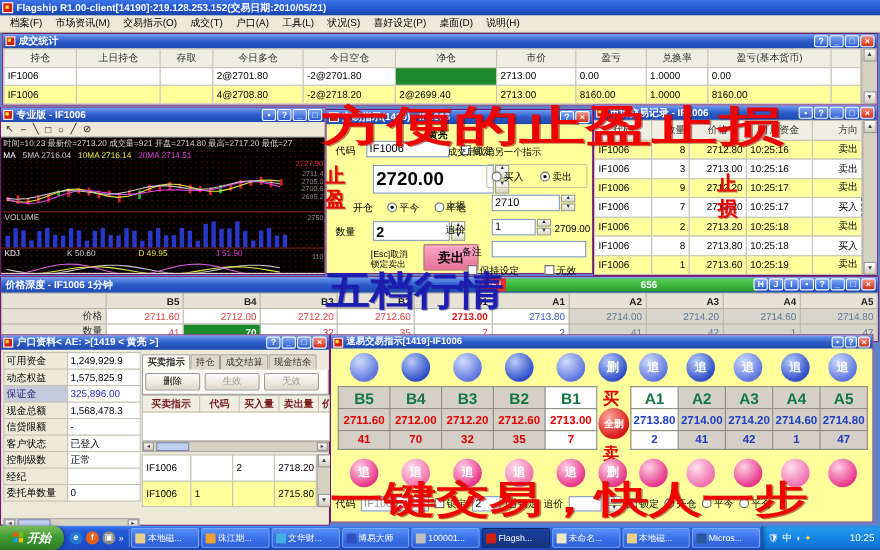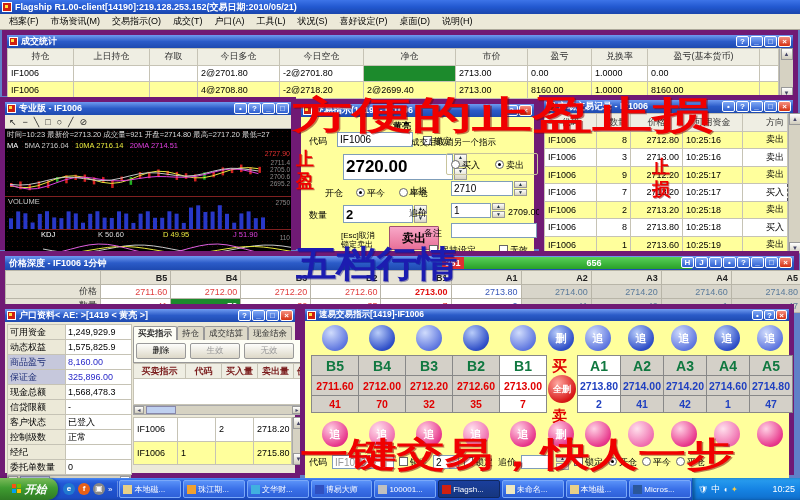--- a/index.html
+++ b/index.html
@@ -7,21 +7,21 @@
   .screen{position:relative;width:800px;height:500px;background:#6080C8;overflow:hidden;font-size:9px;}
 
   
   .titlebar{position:absolute;left:0;top:0;width:800px;height:14px;background:linear-gradient(180deg,#3D74E8 0%,#2258D0 50%,#1A46AC 100%);color:#fff;display:flex;align-items:center;gap:3px;padding:0 2px;font-weight:bold;font-size:9px;}
   .flagicon{width:10px;height:10px;background:#D02010;border:1px solid #fff;position:relative;}
   .flagicon::after{content:"";position:absolute;left:2px;top:2px;width:3px;height:3px;background:#FFE040;}
   .menubar{position:absolute;left:0;top:14px;width:800px;height:16px;background:#ECE9D8;border-bottom:1px solid #ACA899;display:flex;align-items:center;gap:2px;padding:0 4px;font-size:9px;color:#000;}
   .menubar span{padding:1px 5px;}
 
   
-  .panel{position:absolute;background:#ECE9D8;border:5px solid #701a75;}
+  .panel{position:absolute;background:#ECE9D8;border:1px solid #701a75;}
   .ptitle{height:13px;background:linear-gradient(180deg,#6F9BF0 0%,#2B5BC8 50%,#1E4AB0 100%);color:#fff;font-weight:bold;font-size:9px;display:flex;align-items:center;gap:3px;padding:0 2px;white-space:nowrap;overflow:hidden;}
   .pbtns{margin-left:auto;display:flex;gap:1px;flex-shrink:0;}
   .pbtn{width:13px;height:11px;background:linear-gradient(180deg,#7FA8F5,#2E5FD0);border:1px solid #fff;border-radius:2px;color:#fff;font-size:8px;line-height:9px;text-align:center;font-weight:bold;}
   .pbtn.close{background:linear-gradient(180deg,#F58F7F,#D43012);}
   .smicon{width:9px;height:9px;background:#D02010;border:1px solid #fff;flex-shrink:0;position:relative;}
   .smicon::after{content:"";position:absolute;left:1px;top:1px;width:3px;height:3px;background:#FFE040;}
 
   table{border-collapse:collapse;}
   .grid td,.grid th{border:1px solid #C6C3B5;font-size:9px;padding:0 3px;height:15px;white-space:nowrap;overflow:hidden;font-weight:normal;}
   .grid th{background:#EFEEE3;color:#333;}
@@ -311,21 +311,21 @@
             <rect x="211.8" y="7.2477082827529955" width="4" height="23.752291717247004" fill="#2838C8"></rect>
             <rect x="219" y="15.794603768373639" width="4" height="15.205396231626361" fill="#2838C8"></rect>
             <rect x="226.20000000000002" y="24.692040401673285" width="4" height="6.307959598326714" fill="#2838C8"></rect>
             <rect x="233.4" y="15.411742256084636" width="4" height="15.588257743915364" fill="#2838C8"></rect>
             <rect x="240.6" y="13.387646414394325" width="4" height="17.612353585605675" fill="#2838C8"></rect>
             <rect x="247.8" y="20.15154825612322" width="4" height="10.84845174387678" fill="#2838C8"></rect>
             <rect x="255" y="19.415338283740535" width="4" height="11.584661716259465" fill="#2838C8"></rect>
           </svg>
         <div class="rightlbl" style="top:2px;">2750</div>
       </div>
-      <div class="sect" style="height:31px;margin-left:33px;">
+      <div class="sect" style="height:31px;">
         <span style="position:absolute;left:3px;top:0;color:#fff;font-size:7.5px;">KDJ</span>
         <span style="position:absolute;left:60px;top:0;color:#D8D8D8;font-size:7.5px;">K 50.60</span>
         <span style="position:absolute;left:125px;top:0;color:#E8E840;font-size:7.5px;">D 49.95</span>
         <span style="position:absolute;left:195px;top:0;color:#E040E0;font-size:7.5px;">J 51.90</span>
         <svg id="kdjsvg" width="262" height="20" style="position:absolute;left:1px;top:9px;">
             <polyline points="4,10 13.2,11.739862136444922 22.4,13.133307638509933 31.599999999999998,13.902893431306637 40.8,13.89539052351278 50,13.112292787551684 59.199999999999996,11.70951952093532 68.39999999999999,9.966371010531406 77.6,8.22991822682059 86.8,6.845898982295219 96,6.089879529339612 105.19999999999999,6.112387722392716 114.39999999999999,6.908942049776051 123.6,8.320943928640565 132.79999999999998,10.067255601937399 142,11.800176295122471 151.2,13.174671455396613 160.39999999999998,13.9170711307448 169.6,13.879559243380346 178.79999999999998,13.06960462746995 188,11.648473940967026 197.2,9.899122539425358 206.39999999999998,8.169856424898715 215.6,6.8049825023959984 224.79999999999998,6.076255079734034 233.99999999999997,6.128768009954954 243.2,6.952065664323872 252.39999999999998,8.38222470860344" fill="none" stroke="#C8C8C8" stroke-width="1"></polyline>
             <polyline points="4,13.51074631814833 13.2,14.32144616774455 22.4,14.47082683658364 31.599999999999998,13.929145767794742 40.8,12.804254801375125 50,11.32012624781353 59.199999999999996,9.772258703086331 68.39999999999999,8.468841565697208 77.6,7.6693927413866945 86.8,7.533087124116504 96,8.087063952216345 105.19999999999999,9.221023228752596 114.39999999999999,10.709187090138762 123.6,12.2552534872248 132.79999999999998,13.551391640440565 142,14.339532931978301 151.2,14.462753863181836 160.39999999999998,13.896520432546941 169.6,12.753572997602596 178.79999999999998,11.261479016363365 188,9.717323047618251 197.2,8.428555493583211 206.39999999999998,7.651777443054341 215.6,7.541649907549607 224.79999999999998,8.120099917609522 233.99999999999997,9.271954723942908 243.2,10.767873359270803 252.39999999999998,12.310009754010155" fill="none" stroke="#E8E840" stroke-width="1"></polyline>
             <polyline points="4,14.997868015207526 13.2,14.316046833244368 22.4,12.57750685910732 31.599999999999998,10.207903312166453 40.8,7.787397783525737 50,5.908614444677949 59.199999999999996,5.031544981832678 68.39999999999999,5.370926588361337 77.6,6.843666810638392 86.8,9.08918747863952 96,11.557706817566888 105.19999999999999,13.64484520062938 114.39999999999999,14.839598360157432 123.6,14.849449054225431 132.79999999999998,13.671985489370567 142,11.595491811746761 151.2,9.128366093885102 160.39999999999998,6.87464675553559 169.6,5.386122891935967 178.79999999999998,5.027237058980054 188,5.885857025156456 197.2,7.751762677326992 206.39999999999998,10.168115236105683 215.6,12.543307321861867 224.79999999999998,14.295809074282479 233.99999999999997,14.996546943739588 243.2,14.473955860702521 252.39999999999998,12.855984348299943" fill="none" stroke="#E060E0" stroke-width="1"></polyline>
           </svg>
         <div class="rightlbl" style="top:4px;">110</div>
@@ -579,24 +579,20 @@
       <tbody>
           <tr>
             <td class="k">可用资金</td>
             <td class="v white">1,249,929.9</td>
           </tr>
       <tr>
             <td class="k">动态权益</td>
             <td class="v white">1,575,825.9</td>
           </tr>
       <tr class="hl">
-            <td class="k">商品盈亏</td>
-            <td class="v white">8,160.00</td>
-          </tr>
-      <tr class="hl">
             <td class="k">保证金</td>
             <td class="v white">325,896.00</td>
           </tr>
       <tr>
             <td class="k">现金总额</td>
             <td class="v white">1,568,478.3</td>
           </tr>
       <tr>
             <td class="k">信贷限额</td>
             <td class="v white">-</td>

